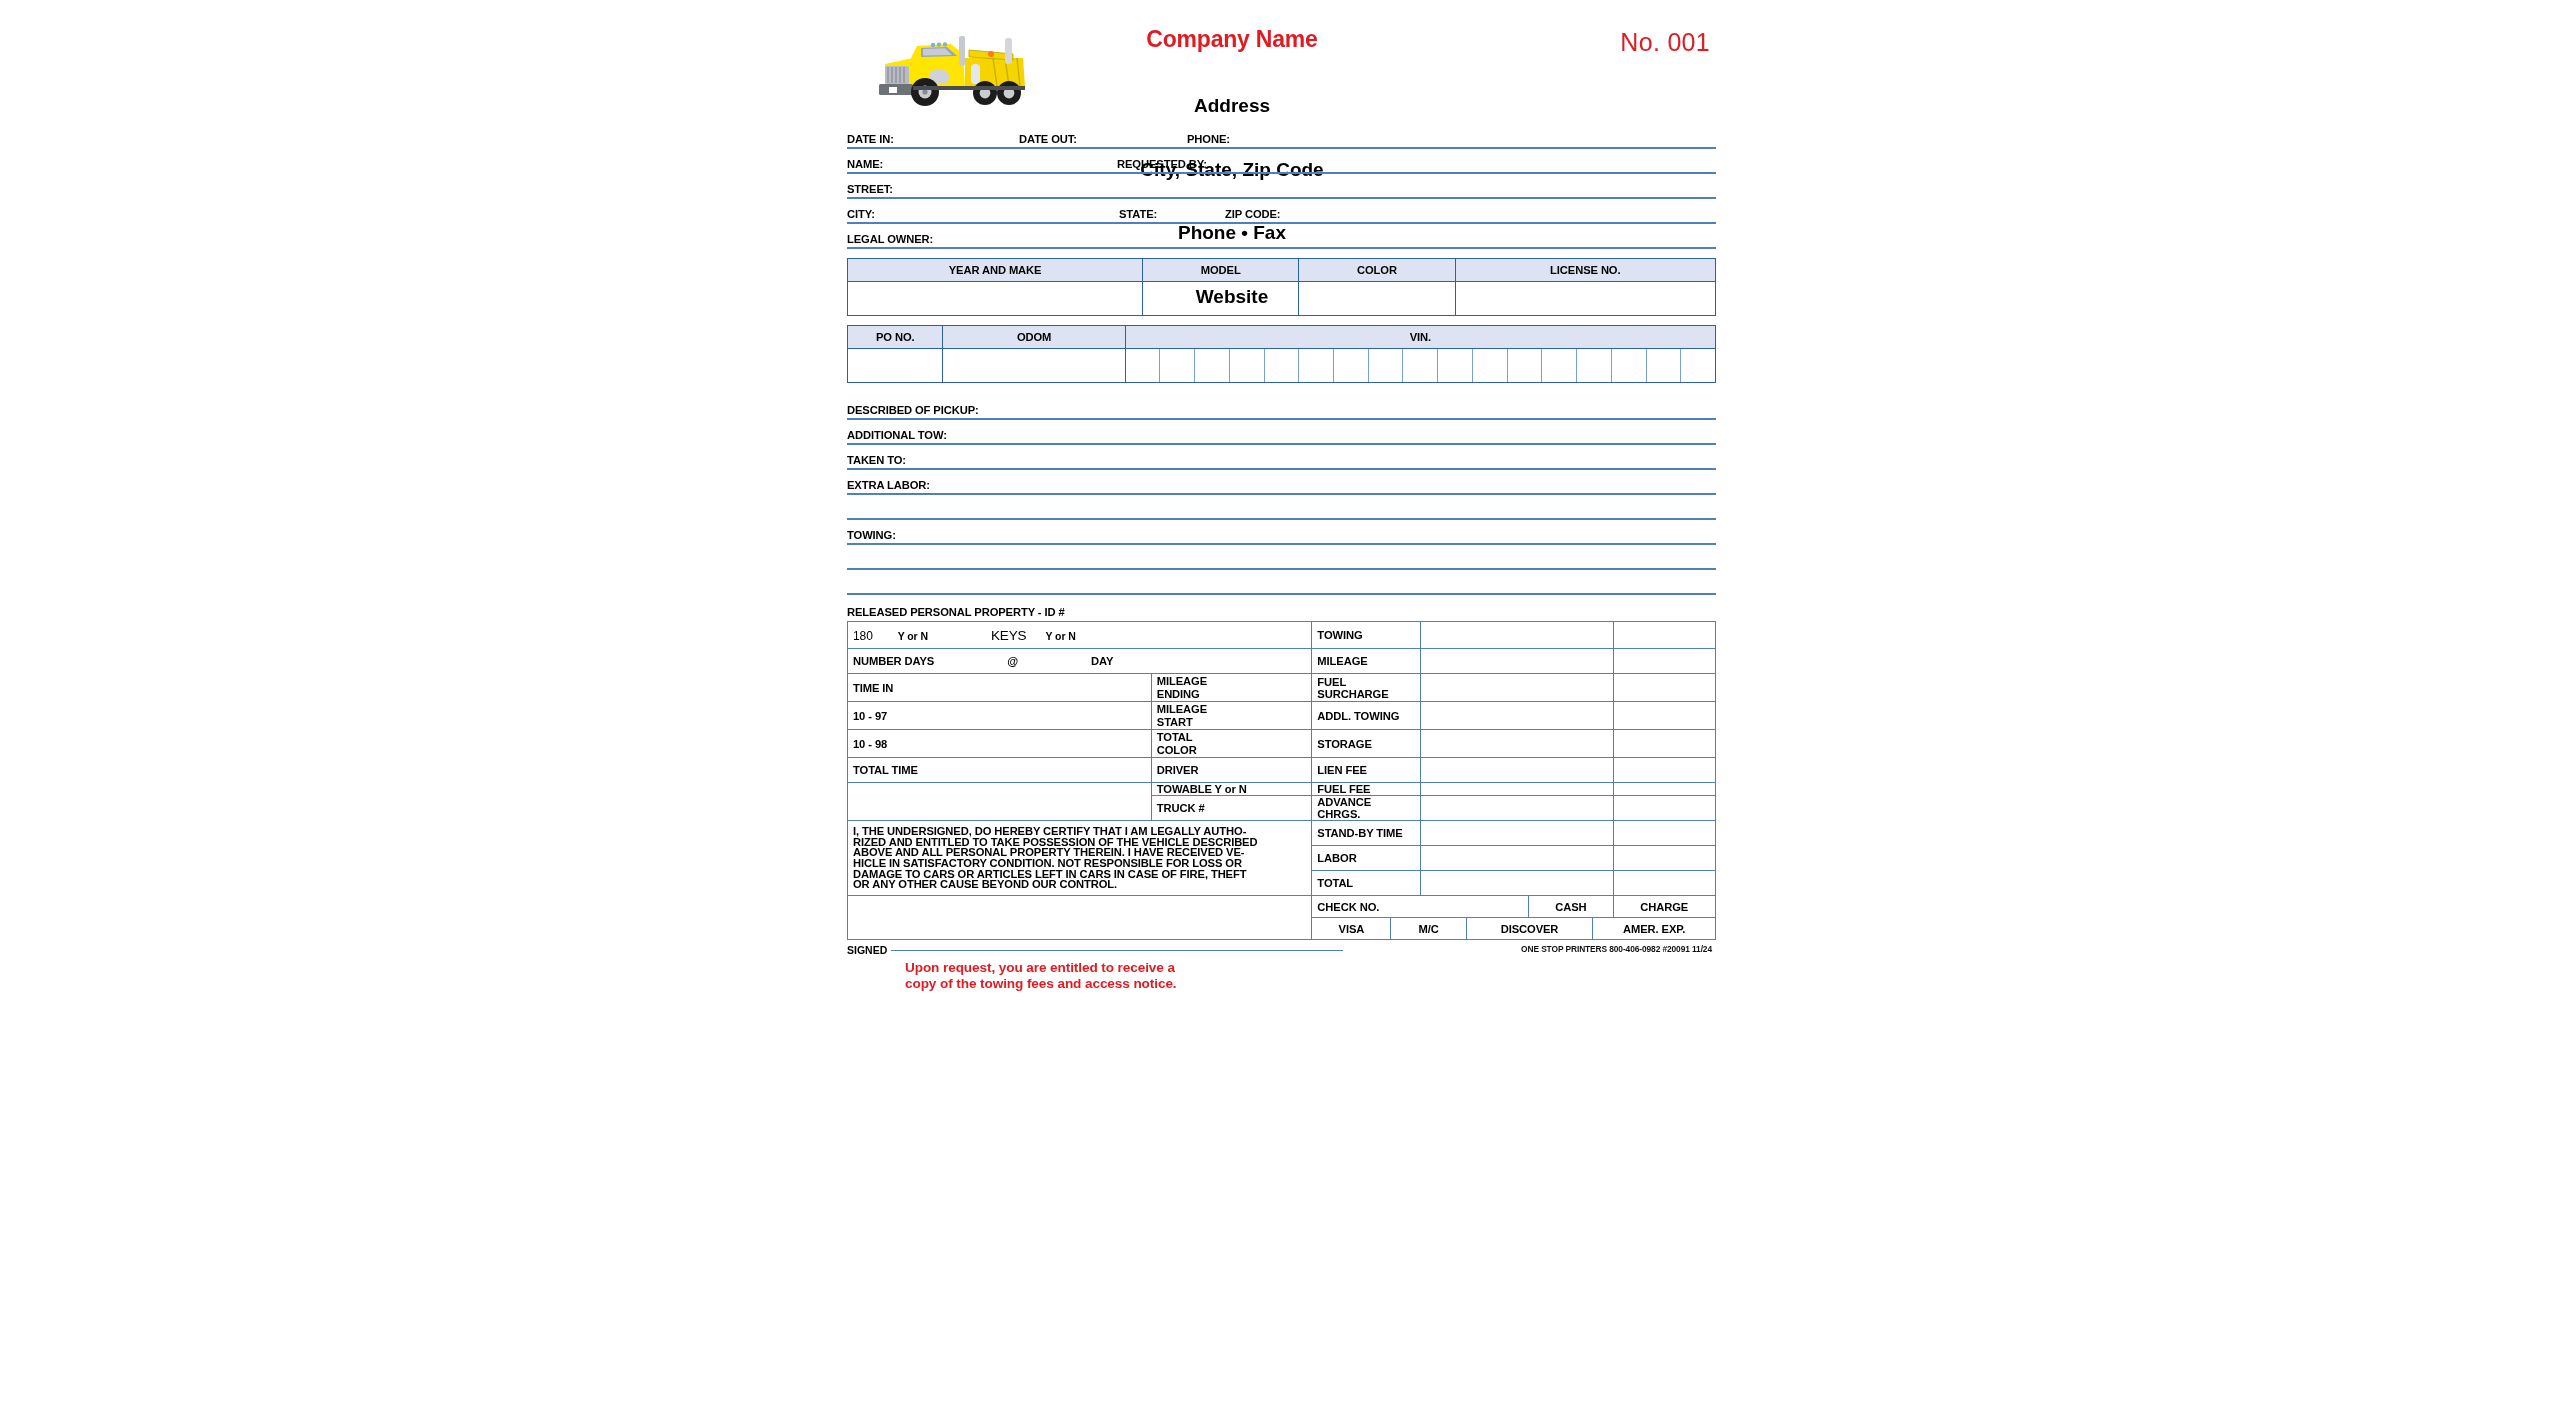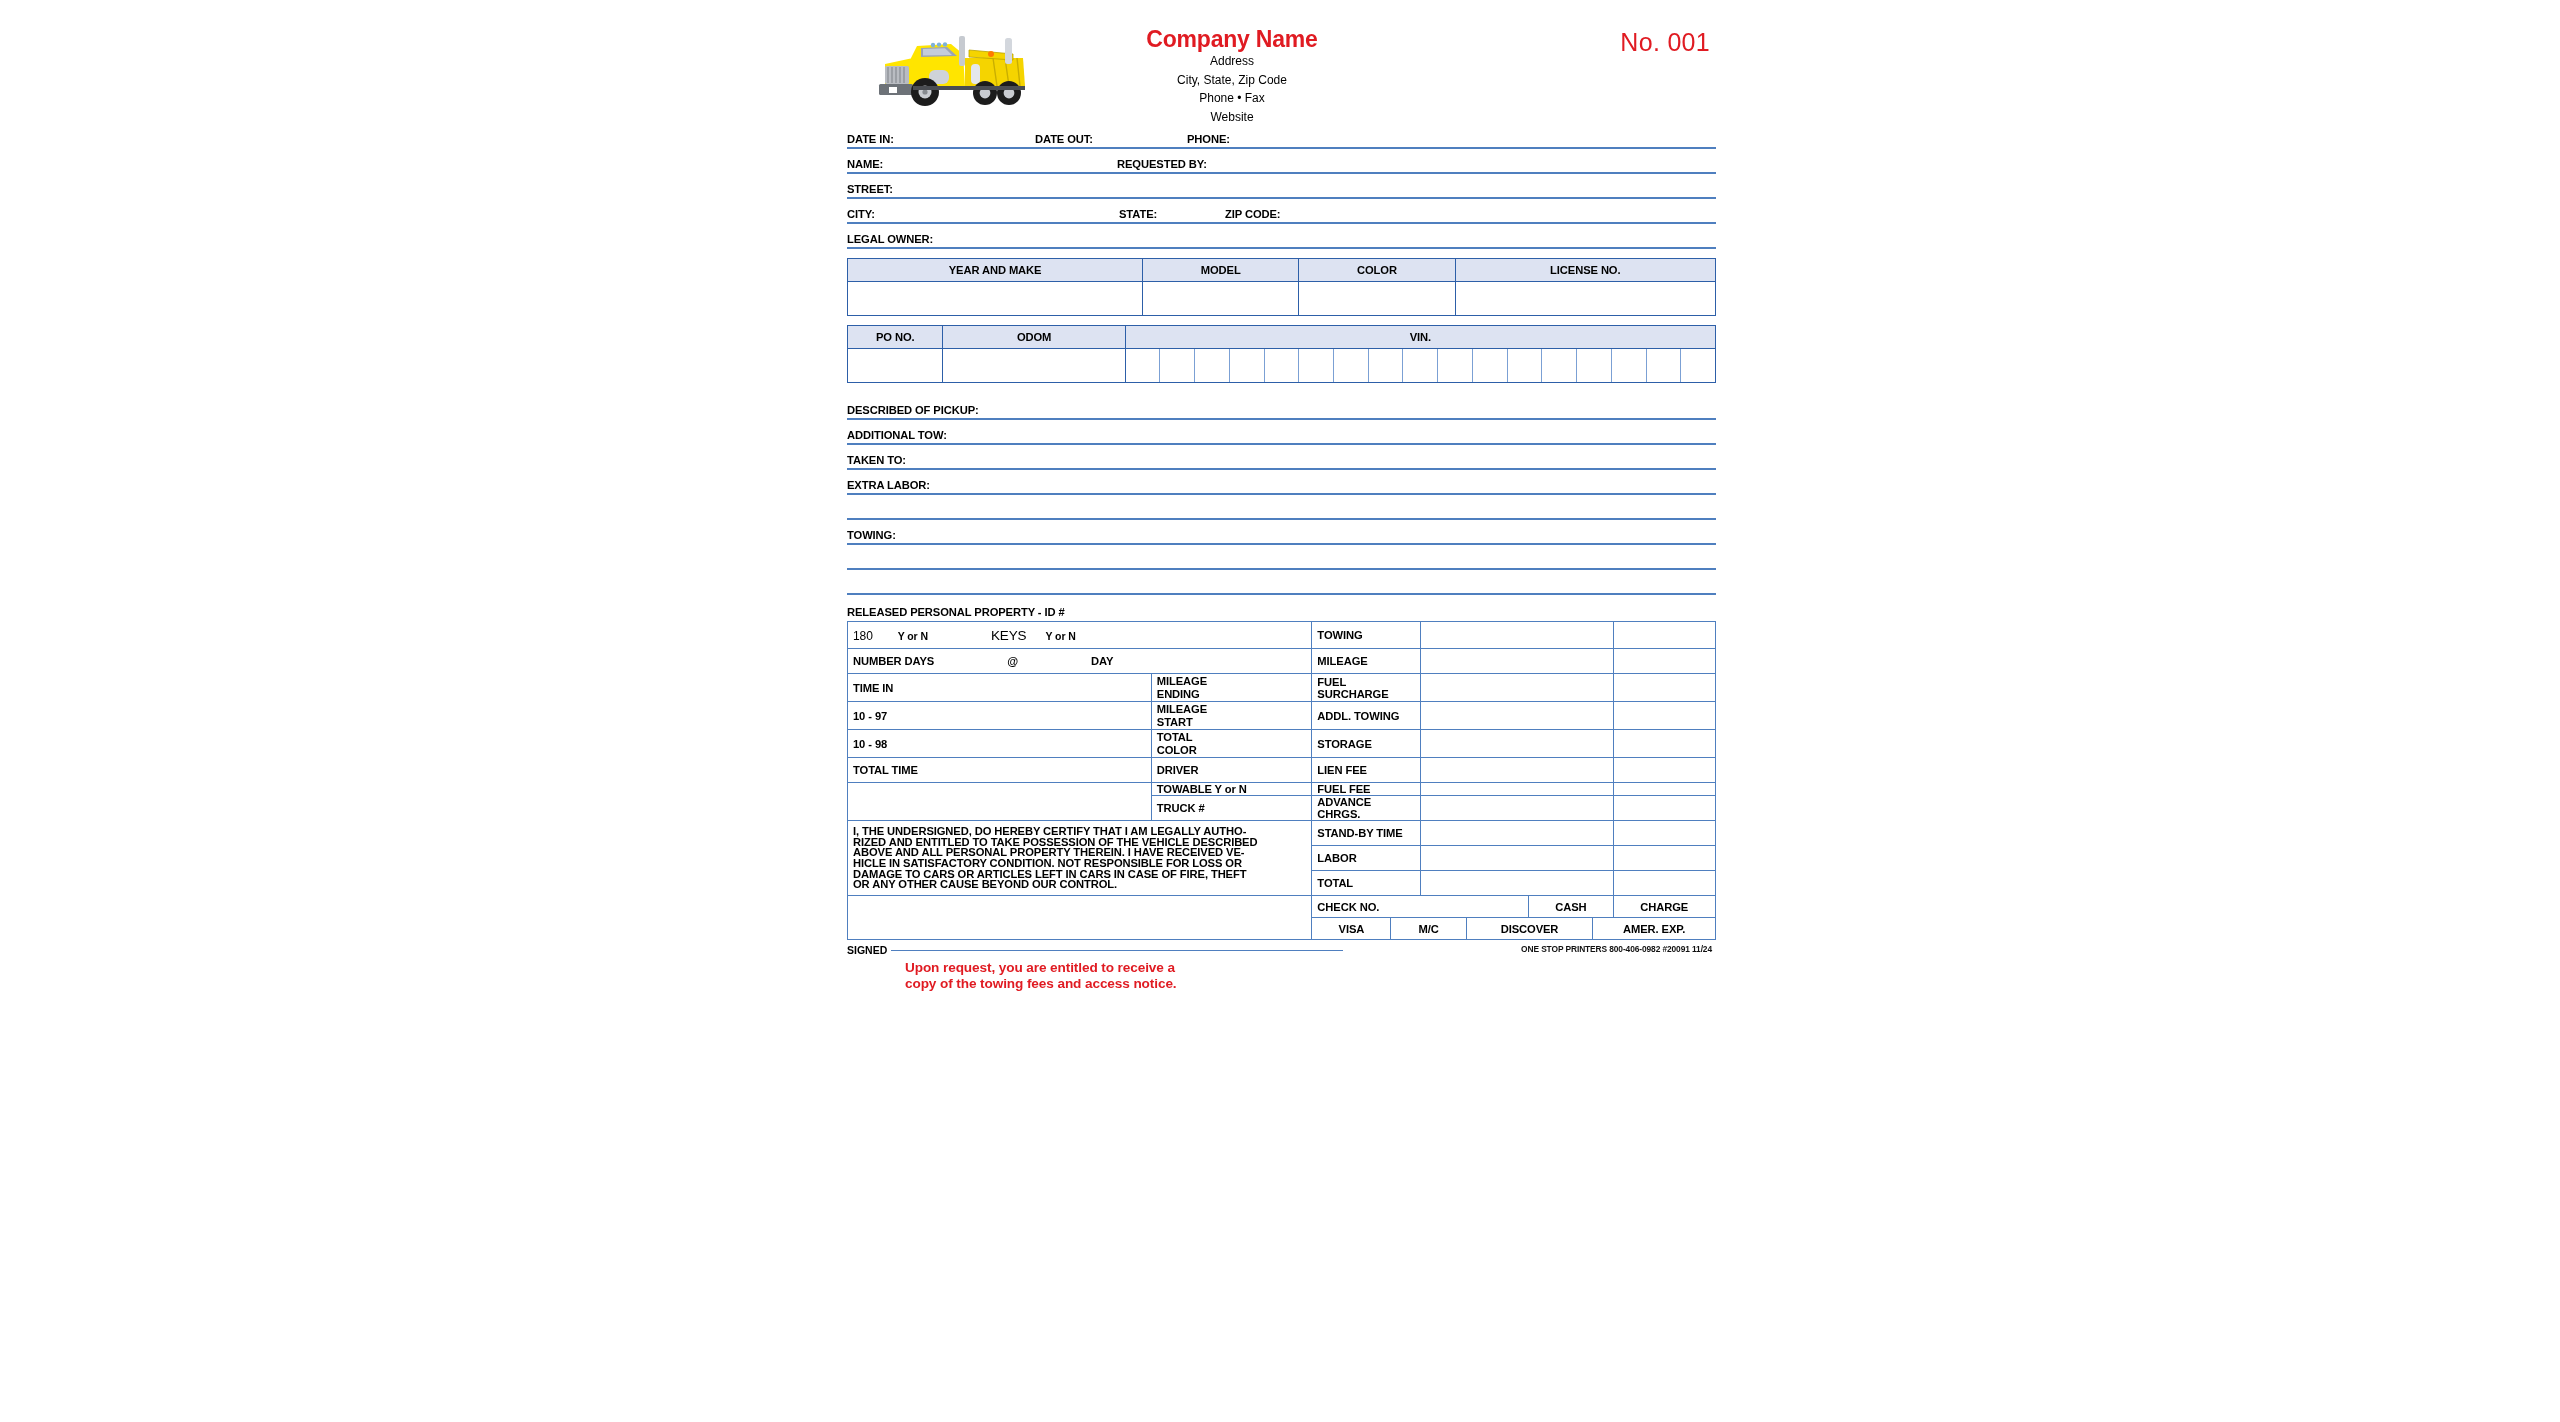--- a/index.html
+++ b/index.html
@@ -55,23 +55,24 @@
   }
   .company-name {
     color: #e01b22;
     font-size: 23px;
     font-weight: bold;
     line-height: 26px;
     letter-spacing: -0.2px;
   }
   .company-line {
     color: #000000;
-    font-size: 12px;
+    font-size: 19px;
     line-height: 18.5px;
-    font-weight: 400;
+    font-weight: 700;
+    margin-top: 45px;
   }
   .invoice-no {
     position: absolute;
     right: 6px;
     top: 22px;
     color: #e01b22;
     font-size: 25px;
     letter-spacing: 0.3px;
   }
 
@@ -255,21 +256,21 @@
       <div class="company-line">City, State, Zip Code</div>
       <div class="company-line">Phone • Fax</div>
       <div class="company-line">Website</div>
     </div>
 
     <div class="invoice-no">No. 001</div>
   </div>
 
   <div class="rule-row">
     <span class="rule-label" style="left:0">DATE IN:</span>
-    <span class="rule-label" style="left:188px">DATE OUT:</span>
+    <span class="rule-label" style="left:172px">DATE OUT:</span>
     <span class="rule-label" style="left:340px">PHONE:</span>
   </div>
 
   <div class="rule-row">
     <span class="rule-label" style="left:0">NAME:</span>
     <span class="rule-label" style="left:270px">REQUESTED BY:</span>
   </div>
 
   <div class="rule-row">
     <span class="rule-label" style="left:0">STREET:</span>

